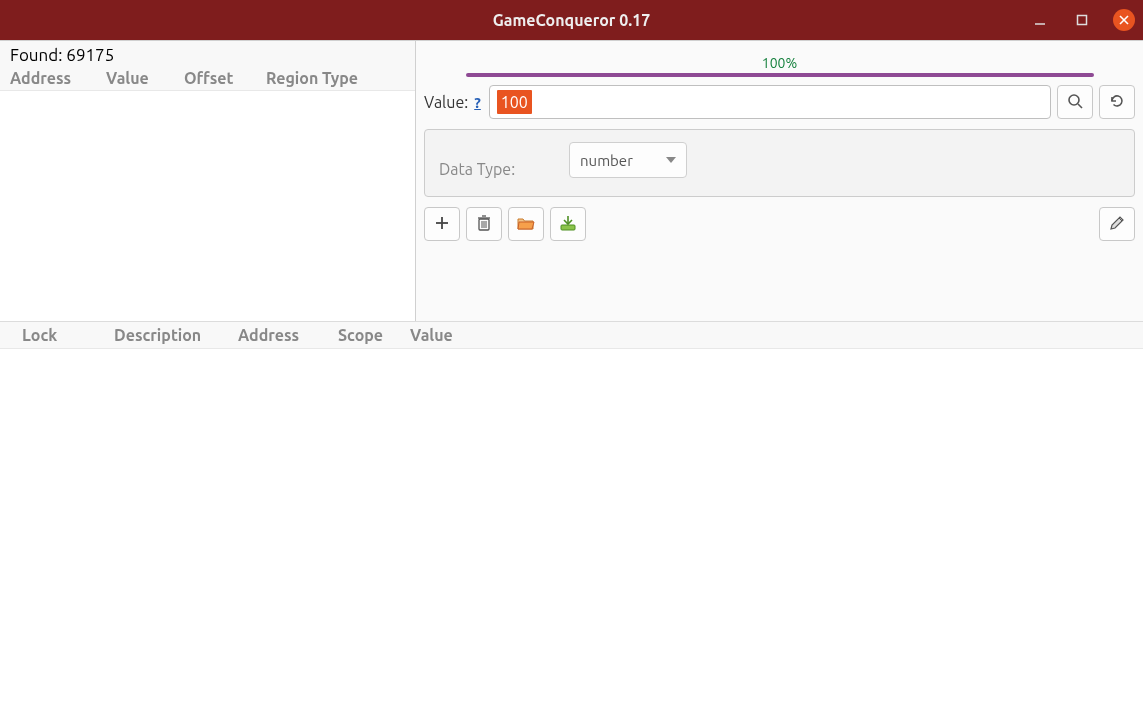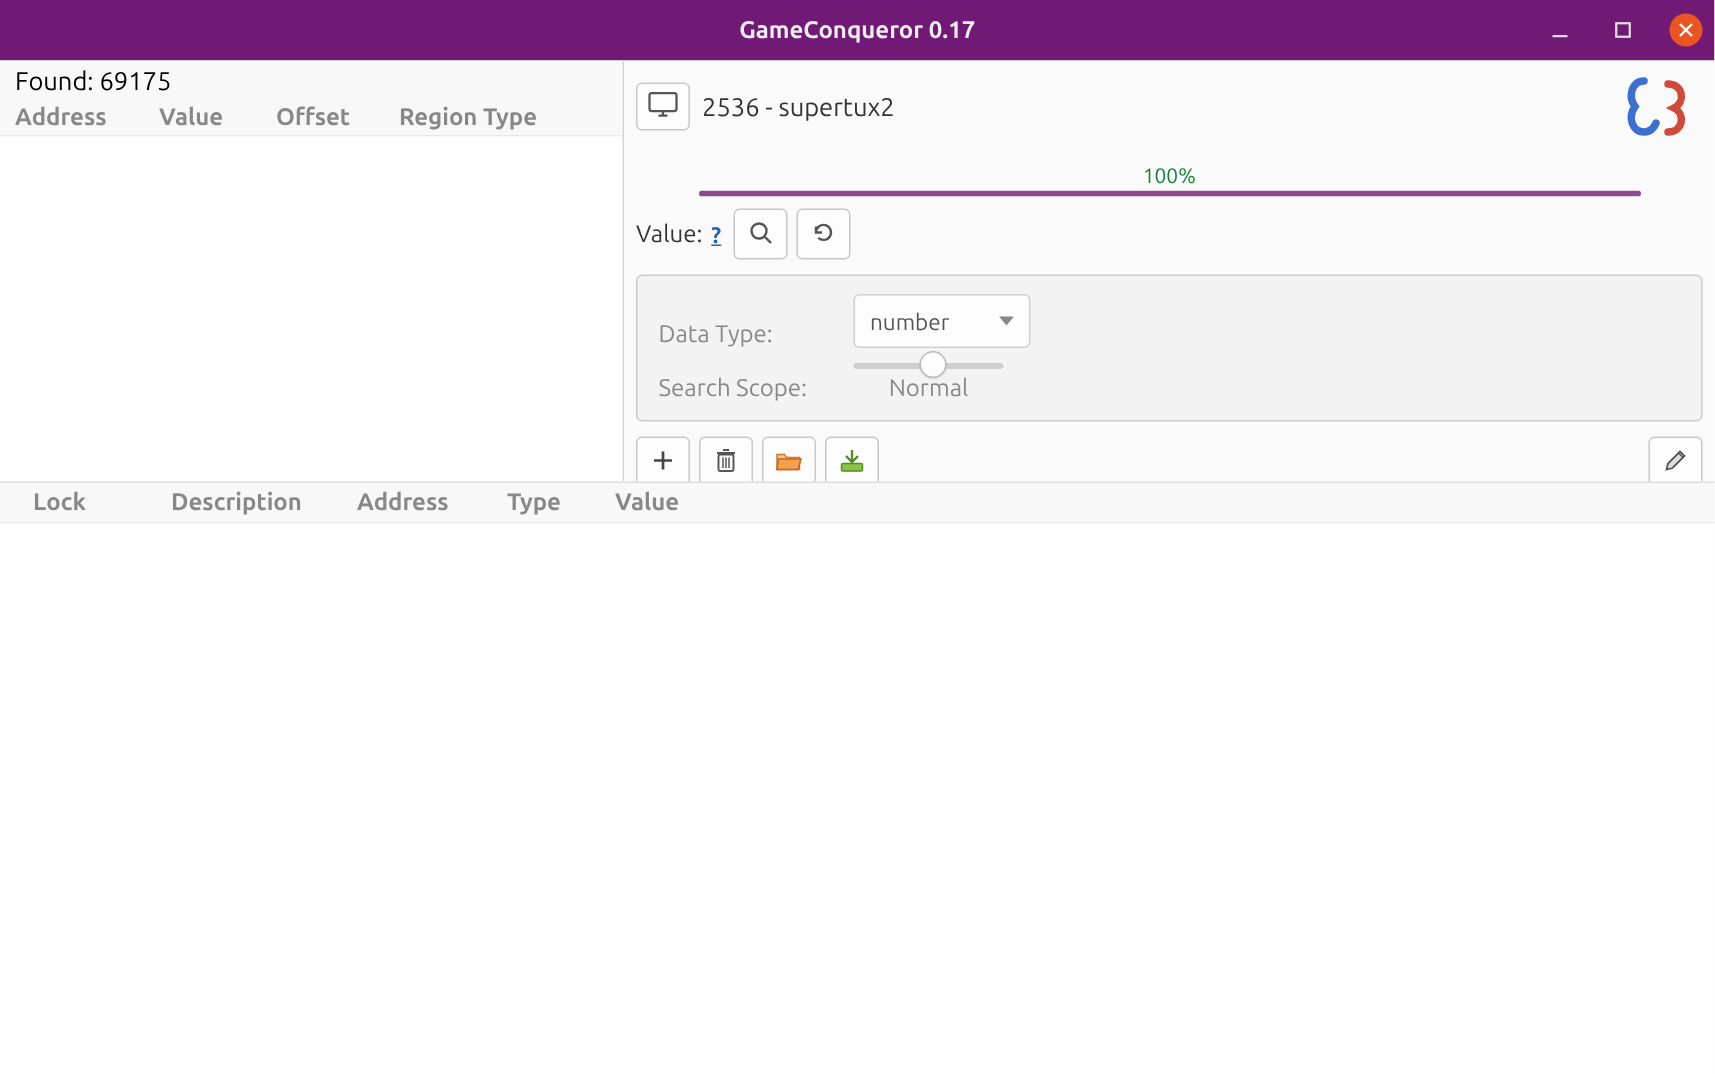--- a/index.html
+++ b/index.html
@@ -1,20 +1,20 @@
 <!DOCTYPE html>
 <html><head>
 <meta charset="utf-8">
 <style>
   * { box-sizing: border-box; margin: 0; padding: 0; }
   html, body { width: 1143px; height: 716px; font-family: "Ubuntu", "Segoe UI", sans-serif; font-size: 15px; background: #fff; color: #333; overflow: hidden; }
   body { display: flex; flex-direction: column; }
 
   
-  .titlebar { height: 40px; background: #701a75; color: #eee; display: flex; align-items: center; position: relative; }
+  .titlebar { height: 40px; background: #7f1d1d; color: #eee; display: flex; align-items: center; position: relative; }
   .titlebar-title { flex: 1; text-align: center; font-weight: 600; font-size: 16px; }
   .win-controls { position: absolute; right: 8px; top: 0; height: 40px; display: flex; align-items: center; gap: 20px; }
   .win-btn { width: 22px; height: 22px; border-radius: 50%; display: flex; align-items: center; justify-content: center; cursor: pointer; }
   .win-btn svg { display: block; }
   .win-close { background: #e95420; }
   .win-min, .win-max { }
 
   
   .content { flex: 1; display: flex; flex-direction: column; background: #fafafa; border-top: 1px solid #d0d0d0; }
 
@@ -96,49 +96,35 @@
         <div class="col" style="width:96px">Address</div>
         <div class="col" style="width:78px">Value</div>
         <div class="col" style="width:82px">Offset</div>
         <div class="col" style="flex:1">Region Type</div>
       </div>
       <div class="result-body"></div>
     </div>
 
     <div class="right-pane">
 
-      <div class="proc-row">
-        <div class="proc-btn">
-          <span>
-            <svg width="20" height="18" viewBox="0 0 20 18">
-                <rect x="1" y="1" width="18" height="12" rx="1.5" fill="none" stroke="#555" stroke-width="1.5"></rect>
-                <line x1="7" y1="16" x2="13" y2="16" stroke="#555" stroke-width="1.5"></line>
-                <line x1="10" y1="13" x2="10" y2="16" stroke="#555" stroke-width="1.5"></line>
-              </svg>
-          </span>
-        </div>
-        <div class="proc-label">2536 - supertux2</div>
-        <div class="logo">
-          <svg width="46" height="46" viewBox="0 0 46 46">
-            <path d="M14 6 C6 6 3 16 8 23 C3 30 6 40 14 40 C20 40 22 34 22 34" fill="none" stroke="#3b6fd1" stroke-width="5" stroke-linecap="round"></path>
-            <path d="M30 8 C40 8 42 20 34 24 C42 28 40 40 30 40" fill="none" stroke="#d04a3a" stroke-width="5" stroke-linecap="round"></path>
-          </svg>
-        </div>
-      </div>
 
       <div class="progress-row">
         <div class="progress-text">100%</div>
         <div class="progress-bar">
           <div class="progress-fill"></div>
         </div>
       </div>
 
       <div class="value-row">
         <span class="value-label">Value:</span>
         <span class="help-link">?</span>
+        <div class="value-input-wrap">
+          <input class="value-input" value="100" style="">
+          <span class="value-sel">100</span>
+        </div>
         <div class="icon-btn">
           <span>
             <svg width="16" height="16" viewBox="0 0 16 16">
                 <circle cx="7" cy="7" r="5" fill="none" stroke="#555" stroke-width="1.6"></circle>
                 <line x1="11" y1="11" x2="15" y2="15" stroke="#555" stroke-width="1.6"></line>
               </svg>
           </span>
         </div>
         <div class="icon-btn">
           <span>
@@ -151,29 +137,20 @@
       </div>
 
       <div class="options-box">
         <div class="opt-row">
           <span class="opt-label">Data Type:</span>
           <div class="select">
             <span>number</span>
             <span class="chev"></span>
           </div>
         </div>
-        <div class="opt-row" style="margin-bottom:0">
-          <span class="opt-label">Search Scope:</span>
-          <div class="slider-wrap">
-            <div class="slider">
-              <div class="slider-thumb"></div>
-            </div>
-            <div class="slider-label">Normal</div>
-          </div>
-        </div>
       </div>
 
       <div class="toolbar-row">
         <div class="icon-btn">
           <span>
             <svg width="14" height="14" viewBox="0 0 14 14">
                 <line x1="7" y1="1" x2="7" y2="13" stroke="#444" stroke-width="1.8"></line>
                 <line x1="1" y1="7" x2="13" y2="7" stroke="#444" stroke-width="1.8"></line>
               </svg>
           </span>
@@ -219,19 +196,19 @@
       </div>
 
     </div>
   </div>
 
   <div class="lower">
     <div class="cheat-header">
       <div class="col" style="width:100px; padding-left:22px">Lock</div>
       <div class="col" style="width:124px">Description</div>
       <div class="col" style="width:100px">Address</div>
-      <div class="col" style="width:72px">Type</div>
+      <div class="col" style="width:72px">Scope</div>
       <div class="col" style="flex:1">Value</div>
     </div>
     <div class="cheat-body"></div>
   </div>
 
 </div>
 
 </body></html>

